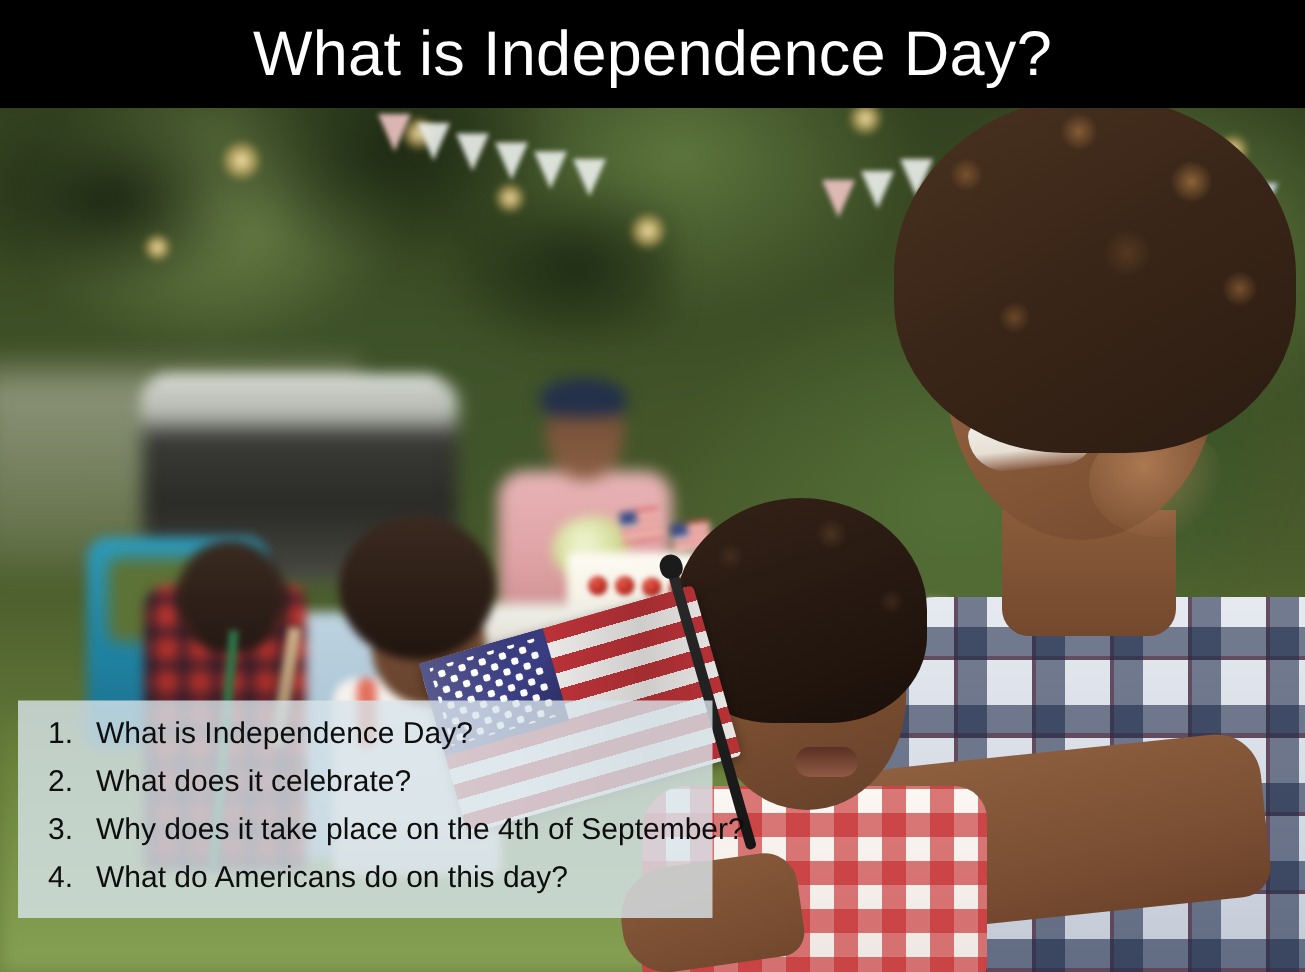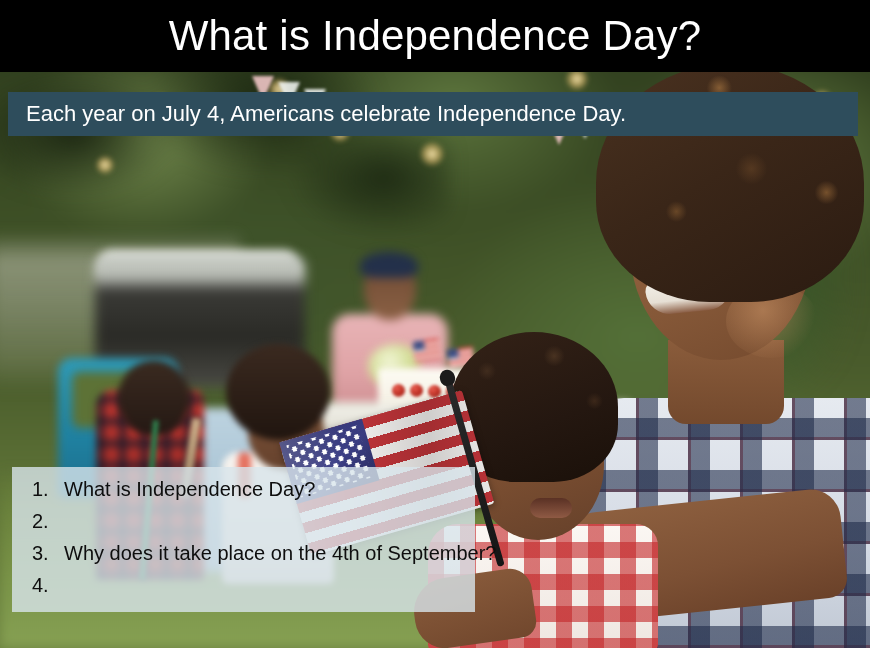--- a/index.html
+++ b/index.html
@@ -559,34 +559,33 @@
       <div class="flag-pole"></div>
       <div class="flag-finial"></div>
     </div>
 
   </div>
 
   <div class="title-band">
     <div class="title-text">What is Independence Day?</div>
   </div>
 
-  <div class="subtitle-bar">
-    <div class="subtitle-text">Each year on July 4, Americans celebrate Independence Day.</div>
-  </div>
 
   <div class="question-box">
     <div class="q-row">
       <span class="q-num">1.</span>
       <span class="q-text">What is Independence Day?</span>
     </div>
     <div class="q-row">
       <span class="q-num">2.</span>
+      <span class="q-text">What does it celebrate?</span>
     </div>
     <div class="q-row">
       <span class="q-num">3.</span>
       <span class="q-text">Why does it take place on the 4th of September?</span>
     </div>
     <div class="q-row">
       <span class="q-num">4.</span>
+      <span class="q-text">What do Americans do on this day?</span>
     </div>
   </div>
 
 </div>
 
 </body></html>

